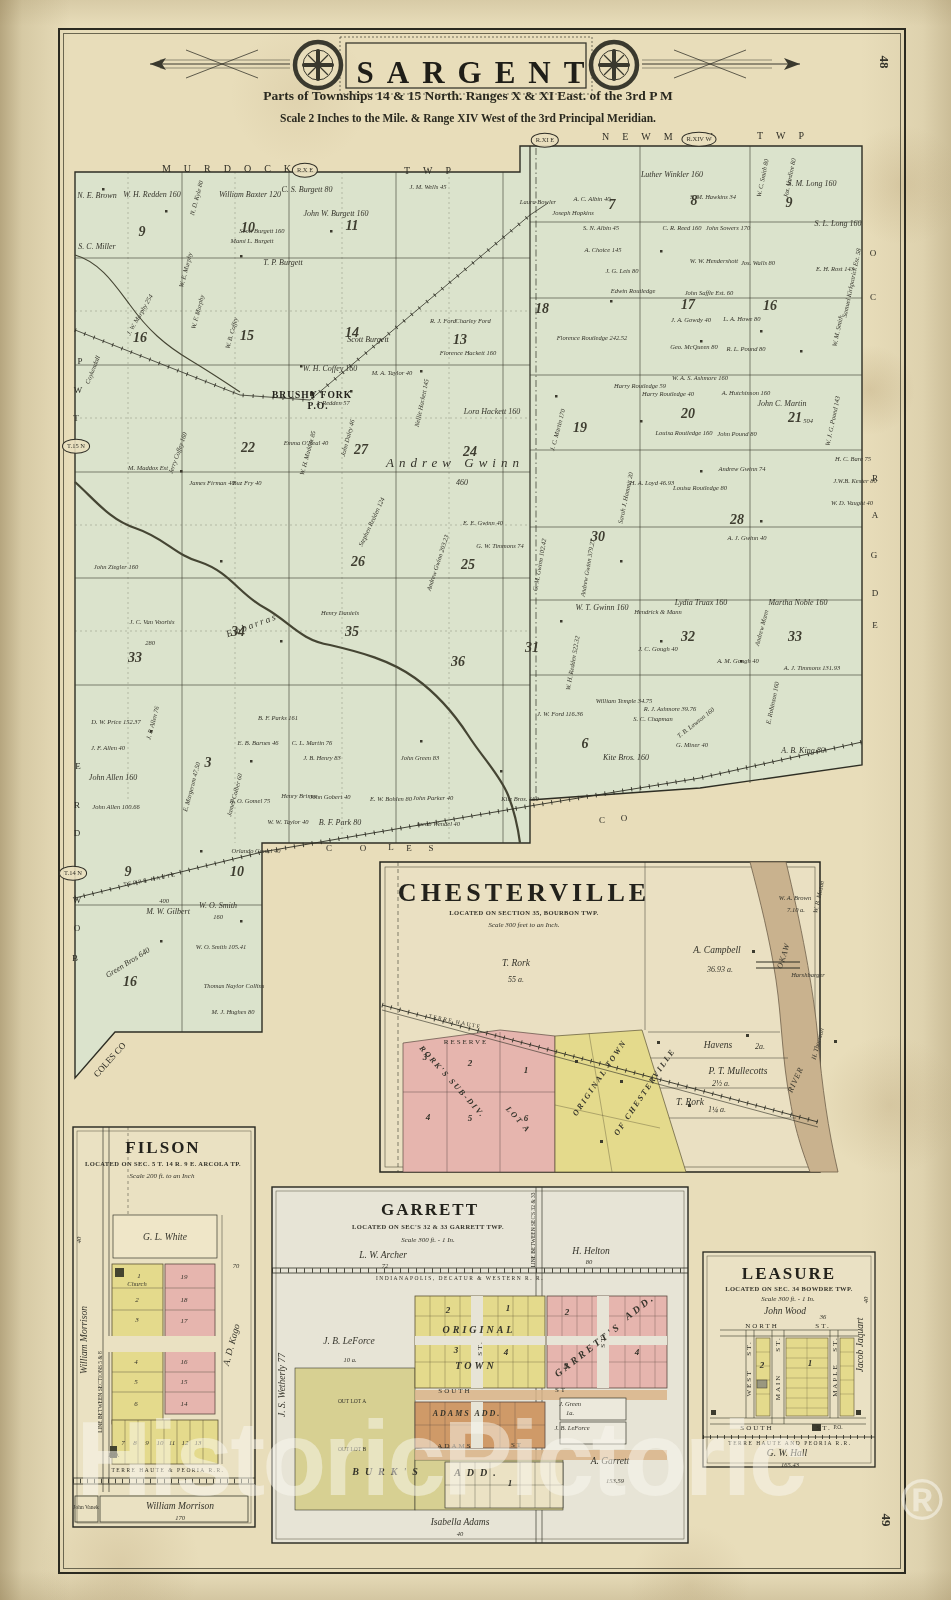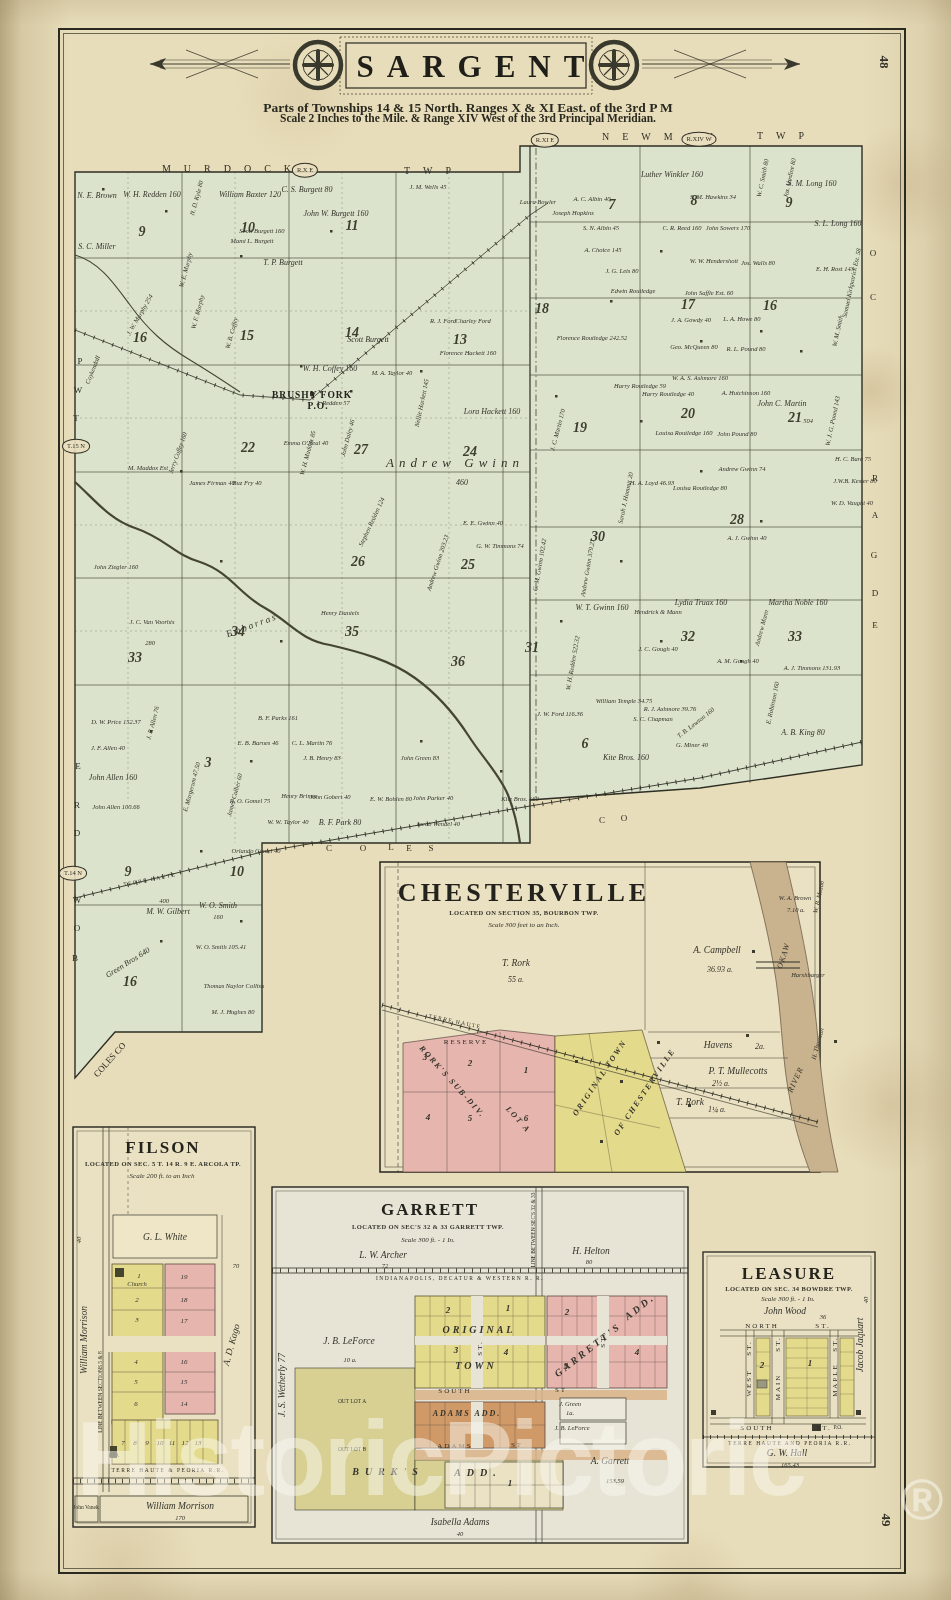--- a/index.html
+++ b/index.html
@@ -239,22 +239,22 @@
         <path d="M703,1437 H875" stroke-width=".8"></path>
         <path d="M703,1437 H875" stroke-width="4" stroke-dasharray="1,6" opacity=".85"></path>
       </g>
       <rect x="711" y="1410" width="5" height="5" fill="#3c3b2e"></rect>
       <rect x="856" y="1410" width="5" height="5" fill="#3c3b2e"></rect>
       <rect x="812" y="1424" width="9" height="7" fill="#3c3b2e"></rect>
       <rect x="757" y="1380" width="10" height="8" fill="#9a987f" stroke="#3c3b2e" stroke-width=".5"></rect>
     </g>
   </svg>
 
-  <span class="lb mainttl" style="left:466px;top:66px;padding-left:22px;">SARGENT</span>
-  <span class="lb sub1" style="left:468px;top:108px;z-index:6;">Parts of Townships 14 &amp; 15 North.   Ranges X &amp; XI East. of the 3rd P M</span>
+  <span class="lb mainttl" style="left:466px;top:72px;padding-left:22px;">SARGENT</span>
+  <span class="lb sub1" style="left:468px;top:96px;z-index:6;">Parts of Townships 14 &amp; 15 North.   Ranges X &amp; XI East. of the 3rd P M</span>
   <span class="lb sub2" style="left:468px;top:119px;z-index:6;">Scale 2 Inches to the Mile.   &amp; Range XIV West of the 3rd Principal Meridian.</span>
 
   <div id="labels">
     <div>
         <span class="lb edge" style="left: 233px; top: 169px;">MURDOCK</span>
         <span class="lb circ" style="left: 305px; top: 170px;">R.X E</span>
         <span class="lb edge" style="left: 434px; top: 171px;">TWP</span>
         <span class="lb circ" style="left: 545px; top: 140px;">R.XI E</span>
         <span class="lb edge" style="left: 664px; top: 137px;">NEWMAN</span>
         <span class="lb circ" style="left: 699px; top: 139px;">R.XIV W</span>
@@ -419,21 +419,21 @@
         <span class="lb nm2" style="left: 658px; top: 649px;">J. C. Gough 40</span>
         <span class="lb nm2" style="left: 738px; top: 661px;">A. M. Gough 40</span>
         <span class="lb nm2" style="left: 573px; top: 663px; transform: translate(-50%, -50%) rotate(-80deg);">W. H. Redden 522.32</span>
         <span class="lb nm2" style="left: 812px; top: 668px;">A. J. Timmons 131.93</span>
         <span class="lb nm2" style="left: 560px; top: 714px;">J. W. Ford 116.36</span>
         <span class="lb nm2" style="left: 624px; top: 701px;">William Temple 34.75</span>
         <span class="lb nm2" style="left: 670px; top: 709px;">R. J. Ashmore 39.76</span>
         <span class="lb nm2" style="left: 653px; top: 719px;">S. C. Chapman</span>
         <span class="lb nm2" style="left: 696px; top: 723px; transform: translate(-50%, -50%) rotate(-38deg);">T. B. Lawson 160</span>
         <span class="lb nm2" style="left: 773px; top: 703px; transform: translate(-50%, -50%) rotate(-78deg);">E. Robinson 160</span>
-        <span class="lb nm" style="left: 803px; top: 733px;">A. B. King 80</span>
+        <span class="lb nm" style="left: 803px; top: 751px;">A. B. King 80</span>
         <span class="lb nm" style="left: 626px; top: 758px;">Kite Bros. 160</span>
         <span class="lb nm2" style="left: 520px; top: 799px;">Kite Bros. 160</span>
         <span class="lb nm2" style="left: 692px; top: 745px;">G. Miner 40</span>
         <span class="lb nm2" style="left: 116px; top: 722px;">D. W. Price 152.37</span>
         <span class="lb nm2" style="left: 153px; top: 723px; transform: translate(-50%, -50%) rotate(-75deg);">J. P. Allen 76</span>
         <span class="lb nm2" style="left: 108px; top: 748px;">J. F. Allen 40</span>
         <span class="lb nm" style="left: 113px; top: 778px;">John Allen 160</span>
         <span class="lb nm2" style="left: 116px; top: 807px;">John Allen 100.66</span>
         <span class="lb nm2" style="left: 192px; top: 787px; transform: translate(-50%, -50%) rotate(-75deg);">E. Margerum 47.50</span>
         <span class="lb nm2" style="left: 235px; top: 795px; transform: translate(-50%, -50%) rotate(-75deg);">James Colber 60</span>

